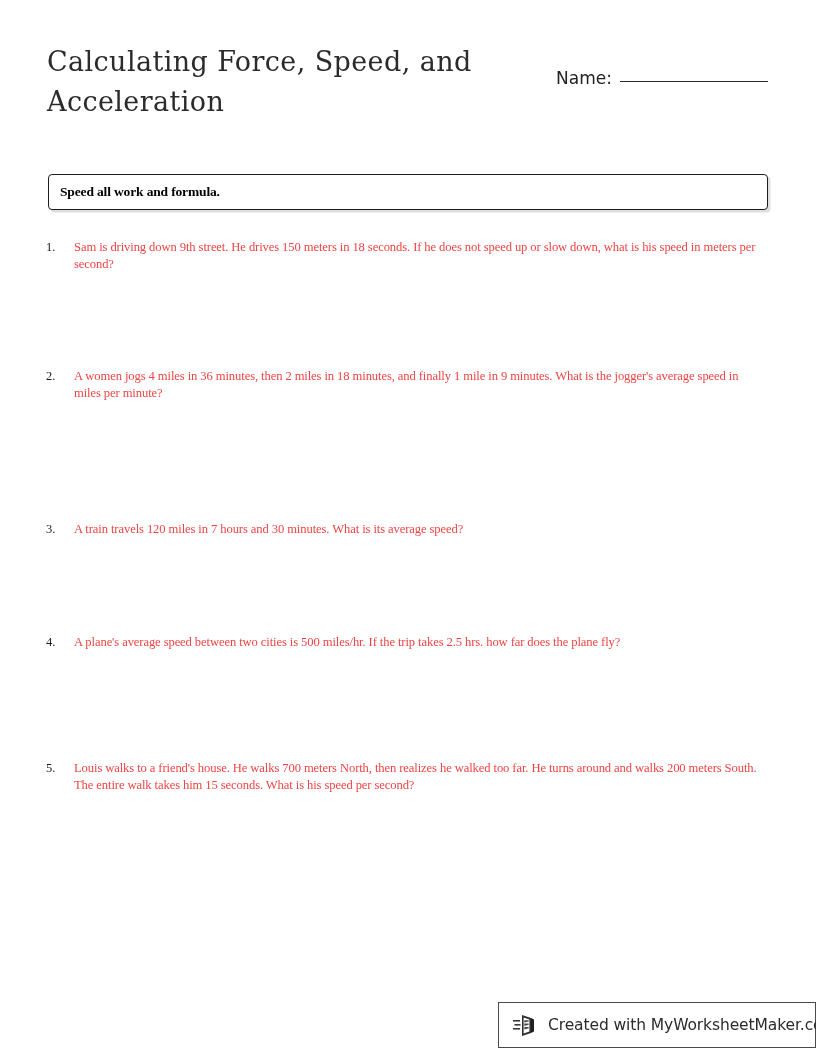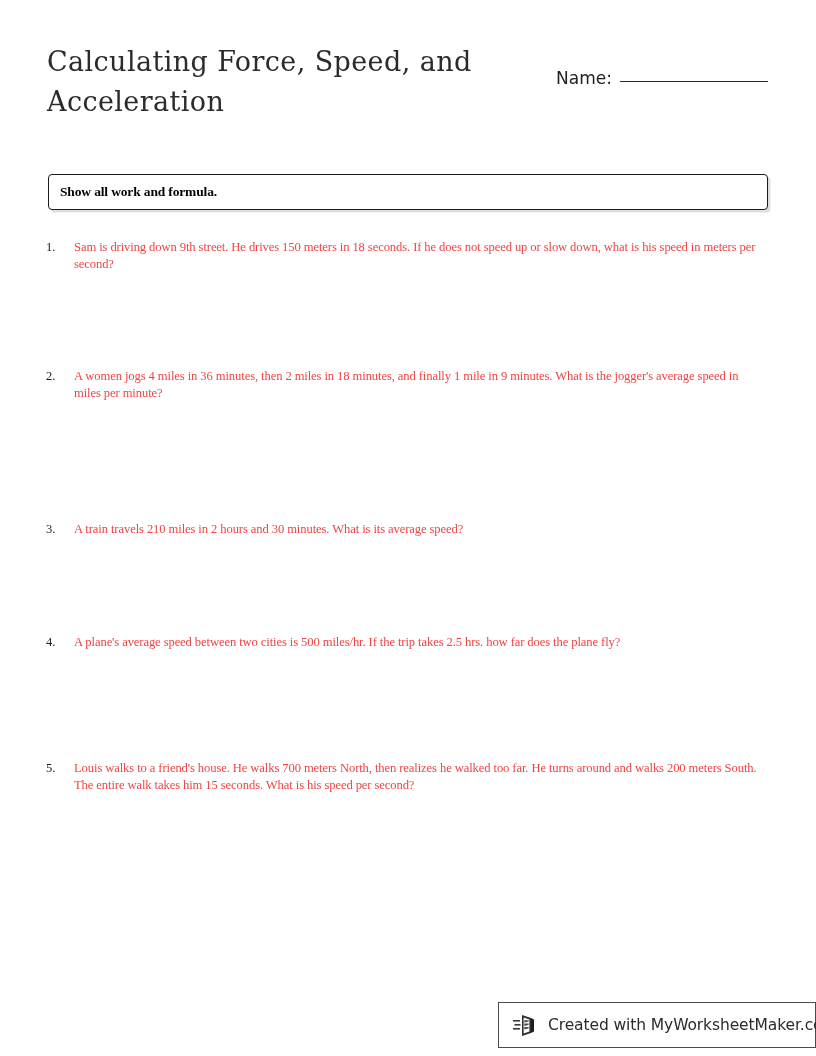--- a/index.html
+++ b/index.html
@@ -179,35 +179,35 @@
 
     <div class="namedate">
       <div class="nd-row">
         <span class="nd-label">Name:</span>
         <span class="nd-line"></span>
       </div>
     </div>
   </div>
 
   <div class="instruction-box">
-    <span class="instruction-text">Show all work and formula.</span>
+    <span class="instruction-text">Speed all work and formula.</span>
   </div>
 
   <div class="questions" id="questions-container">
       <div class="question" style="top: 239px;">
         <div class="q-num">1.</div>
         <div class="q-text">Sam is driving down 9th street. He drives 150 meters in 18 seconds. If he does not speed up or slow down, what is his speed in meters per second?</div>
       </div>
       <div class="question" style="top: 368px;">
         <div class="q-num">2.</div>
         <div class="q-text">A women jogs 4 miles in 36 minutes, then 2 miles in 18 minutes, and finally 1 mile in 9 minutes. What is the jogger's average speed in miles per minute?</div>
       </div>
       <div class="question" style="top: 521px;">
         <div class="q-num">3.</div>
-        <div class="q-text">A train travels 210 miles in 2 hours and 30 minutes. What is its average speed?</div>
+        <div class="q-text">A train travels 120 miles in 7 hours and 30 minutes. What is its average speed?</div>
       </div>
       <div class="question" style="top: 634px;">
         <div class="q-num">4.</div>
         <div class="q-text">A plane's average speed between two cities is 500 miles/hr. If the trip takes 2.5 hrs. how far does the plane fly?</div>
       </div>
       <div class="question" style="top: 760px;">
         <div class="q-num">5.</div>
         <div class="q-text">Louis walks to a friend's house. He walks 700 meters North, then realizes he walked too far. He turns around and walks 200 meters South. The entire walk takes him 15 seconds. What is his speed per second?</div>
       </div>
     </div>

